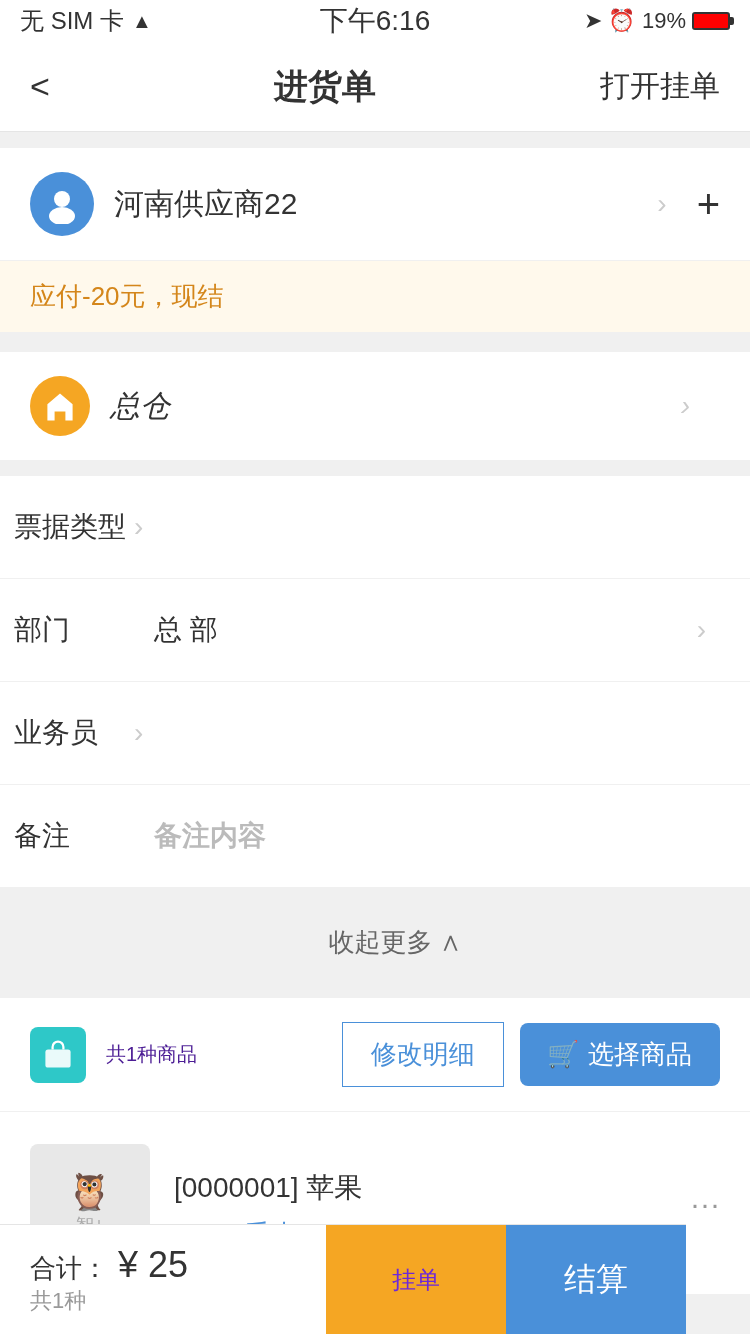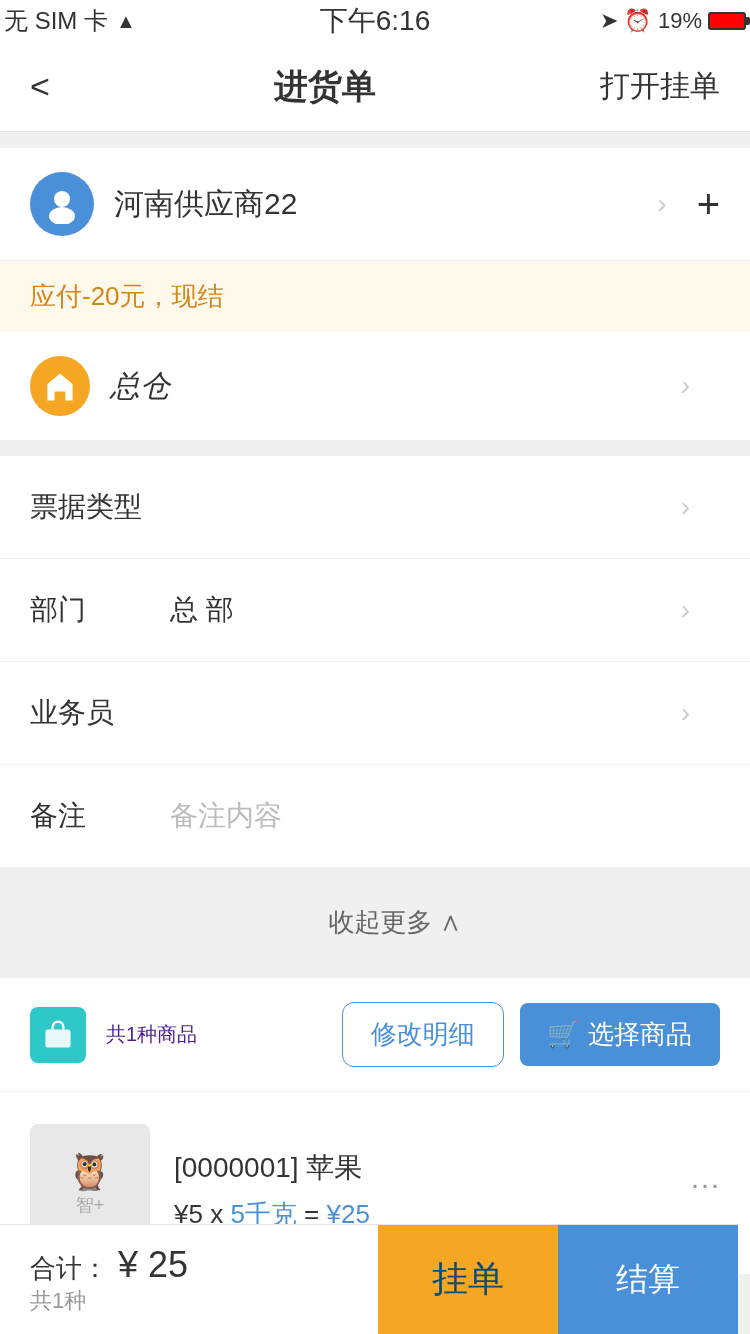--- a/index.html
+++ b/index.html
@@ -14,21 +14,21 @@
       overflow-x: hidden;
     }
 
     
     .status-bar {
       background: #fff;
       height: 42px;
       display: flex;
       align-items: center;
       justify-content: space-between;
-      padding: 0 4px;
+      padding: 0 20px;
       font-size: 24px;
       color: #333;
     }
     .status-bar-left {
       display: flex;
       align-items: center;
       gap: 8px;
     }
     .status-bar-center {
       font-size: 28px;
@@ -97,21 +97,21 @@
     }
 
     
     .content {
       background: #f0f0f0;
     }
 
     
     .card {
       background: #fff;
-      margin-bottom: 0;
+      margin-bottom: 20px;
     }
 
     
     .supplier-row {
       display: flex;
       align-items: center;
       padding: 24px 30px;
       border-bottom: 1px solid #f0f0f0;
     }
     .supplier-avatar {
@@ -174,41 +174,41 @@
     .warehouse-name {
       flex: 1;
       font-size: 30px;
       color: #333;
     }
 
     
     .form-row {
       display: flex;
       align-items: center;
-      padding: 32px 30px;
+      padding: 32px 14px;
       background: #fff;
       border-bottom: 1px solid #f0f0f0;
-      justify-content: space-between;
     }
     .form-row:last-child {
       border-bottom: none;
     }
     .form-label {
       font-size: 28px;
       color: #333;
       min-width: 120px;
     }
     .form-value {
       flex: 1;
       font-size: 28px;
       color: #333;
       padding-left: 20px;
     }
     .form-placeholder {
       color: #bbb;
+      font-weight: bold;
     }
     .form-rows-card {
       background: #fff;
       margin-bottom: 16px;
     }
 
     
     .collapse-row {
       background: #f0f0f0;
       display: flex;
@@ -244,21 +244,21 @@
     }
     .products-count {
       flex: 1;
       font-size: 20px;
       color: #4c1d95;
     }
     .btn-outline {
       border: 1.5px solid #4a90d9;
       color: #4a90d9;
       background: #fff;
-      border-radius: 12px;
+      border-radius: 0;
       padding: 14px 28px;
       font-size: 26px;
       cursor: pointer;
       margin-right: 16px;
     }
     .btn-blue {
       background: #4a90d9;
       color: #fff;
       border: none;
       border-radius: 8px;
@@ -323,21 +323,21 @@
       color: #999;
       font-size: 30px;
       padding-left: 20px;
     }
 
     
     .bottom-bar {
       position: fixed;
       bottom: 0;
       left: 0;
-      width: 738px;
+      width: 686px;
       height: 110px;
       display: flex;
       align-items: stretch;
       background: #fff;
       border-top: 1px solid #e5e5e5;
     }
     .bottom-total {
       flex: 1;
       display: flex;
       flex-direction: column;
@@ -358,22 +358,22 @@
       color: #333;
       font-weight: 500;
     }
     .total-count {
       font-size: 22px;
       color: #999;
     }
     .btn-hang {
       width: 180px;
       background: #f5a623;
-      color: #0c4a6e;
-      font-size: 36px;
+      color: #6d28d9;
+      font-size: 24px;
       border: none;
       cursor: pointer;
       display: flex;
       align-items: center;
       justify-content: center;
     }
     .btn-checkout {
       width: 180px;
       background: #4a90d9;
       color: #fff;

